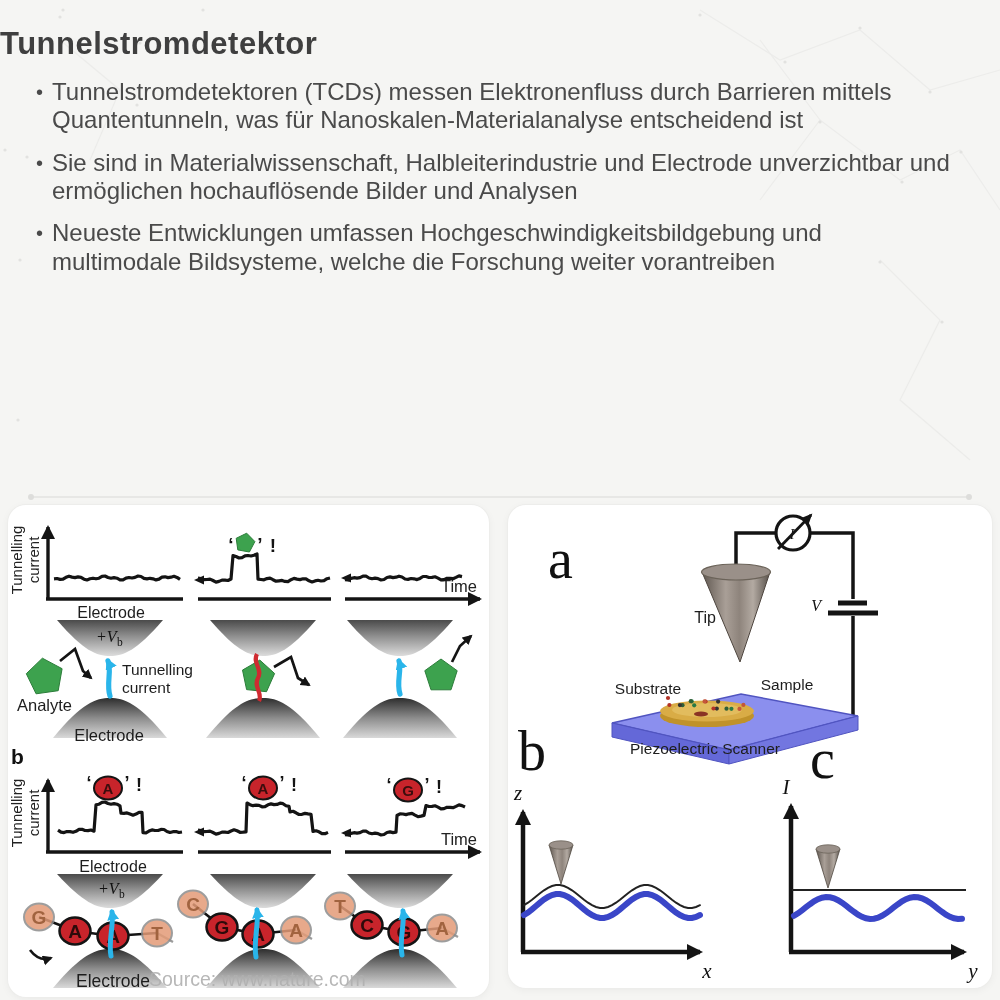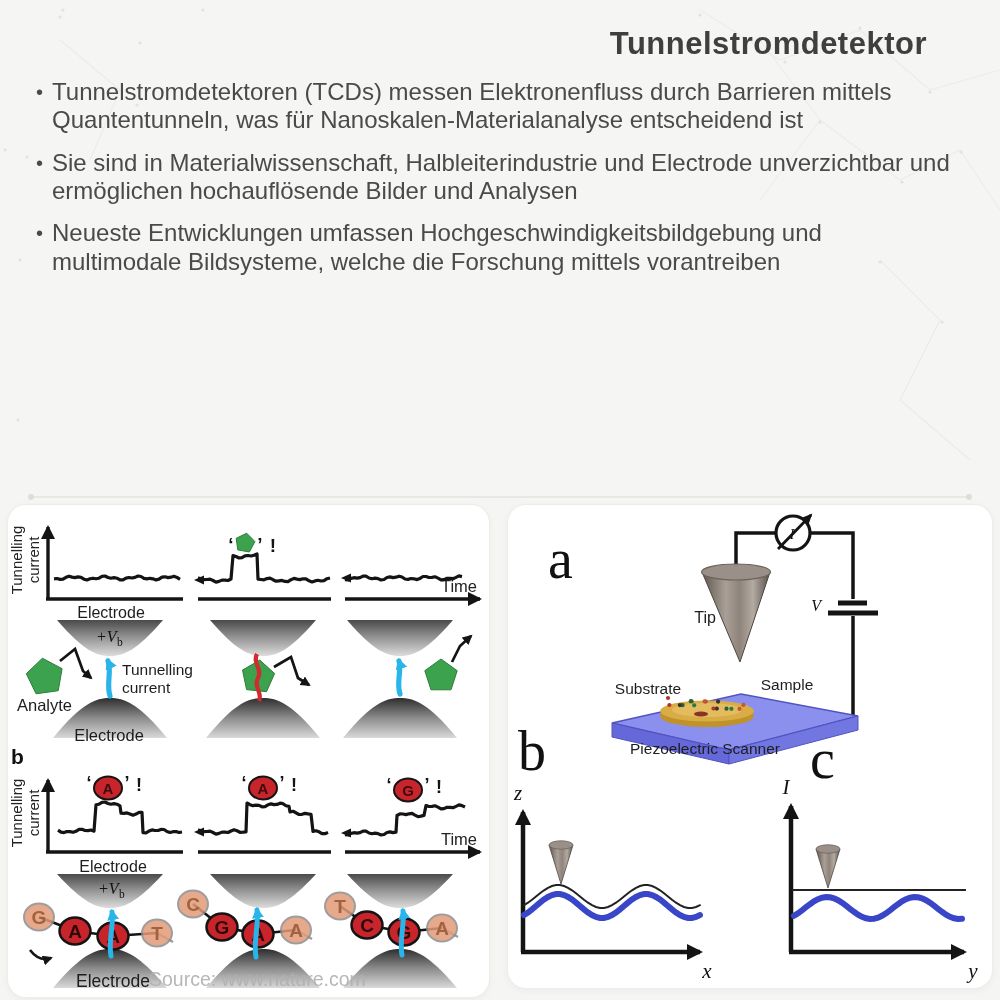--- a/index.html
+++ b/index.html
@@ -4,21 +4,21 @@
 <style>
   html,body{margin:0;padding:0;}
   body{
     width:1000px;height:1000px;position:relative;overflow:hidden;
     background:#f5f5f3;
     font-family:"Liberation Sans", sans-serif;
     color:#474747;
   }
   .texture{position:absolute;left:0;top:0;z-index:0;}
   .slide-title{
-    position:absolute;left:0;top:26px;width:927px;text-align:right;
+    position:absolute;left:0;top:26px;width:927px;text-align:left;
     font-size:31px;font-weight:700;letter-spacing:.5px;color:#3f3f3f;z-index:2;
   }
   .bullets{position:absolute;left:36px;top:78px;width:916px;z-index:2;}
   .bullet{display:flex;gap:9px;font-size:24px;line-height:1.18;color:#4a4a4a;margin-bottom:14px;}
   .bullet .dot{flex:0 0 auto;font-size:20px;line-height:1.4;}
   .divider{position:absolute;left:32px;top:496px;width:936px;height:2px;background:#e7e7e5;border-radius:2px;z-index:1;}
   .divider .nub{position:absolute;top:-2px;width:6px;height:6px;border-radius:50%;background:#dddddb;}
   .nub.l{left:-4px}.nub.r{right:-4px}
   .card{position:absolute;background:#ffffff;border-radius:18px;z-index:2;
         box-shadow:0 0 0 1px #ededeb, 0 2px 8px rgba(0,0,0,.05);}
@@ -69,21 +69,21 @@
   <div class="bullet">
     <span class="dot">•</span>
     <span>Tunnelstromdetektoren (TCDs) messen Elektronenfluss durch Barrieren mittels Quantentunneln, was für Nanoskalen-Materialanalyse entscheidend ist</span>
   </div>
   <div class="bullet">
     <span class="dot">•</span>
     <span>Sie sind in Materialwissenschaft, Halbleiterindustrie und Electrode unverzichtbar und ermöglichen hochauflösende Bilder und Analysen</span>
   </div>
   <div class="bullet">
     <span class="dot">•</span>
-    <span>Neueste Entwicklungen umfassen Hochgeschwindigkeitsbildgebung und multimodale Bildsysteme, welche die Forschung mittels vorantreiben</span>
+    <span>Neueste Entwicklungen umfassen Hochgeschwindigkeitsbildgebung und multimodale Bildsysteme, welche die Forschung weiter vorantreiben</span>
   </div>
 </div>
 
 <div class="divider">
   <span class="nub l"></span>
   <span class="nub r"></span>
 </div>
 
 <div class="card" id="cardL">
 <svg id="figL" width="481" height="492" viewBox="8 505 481 492">

